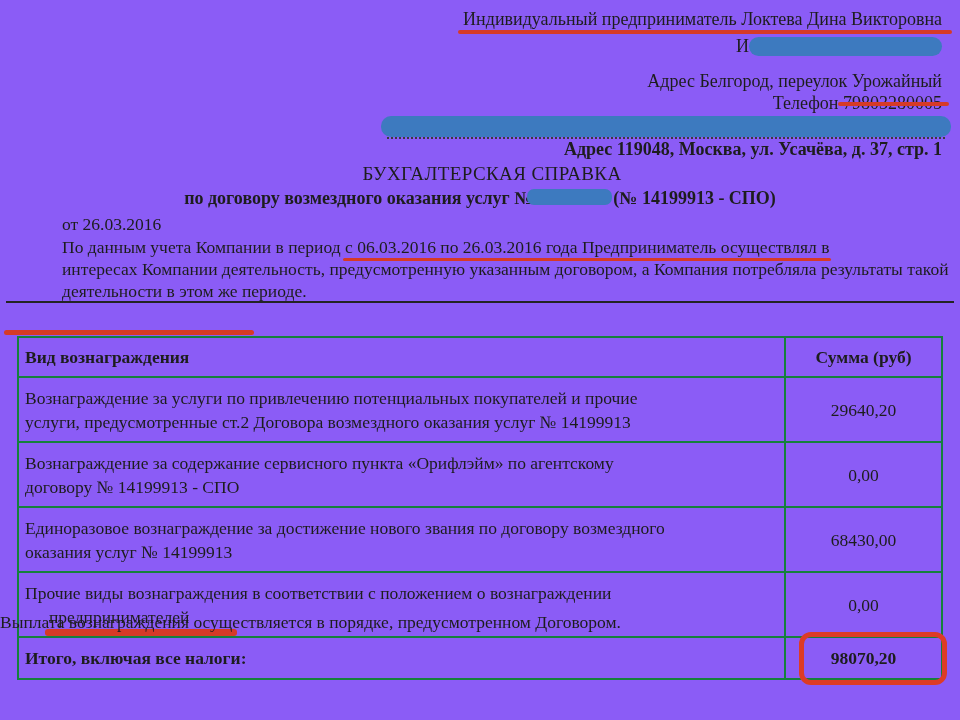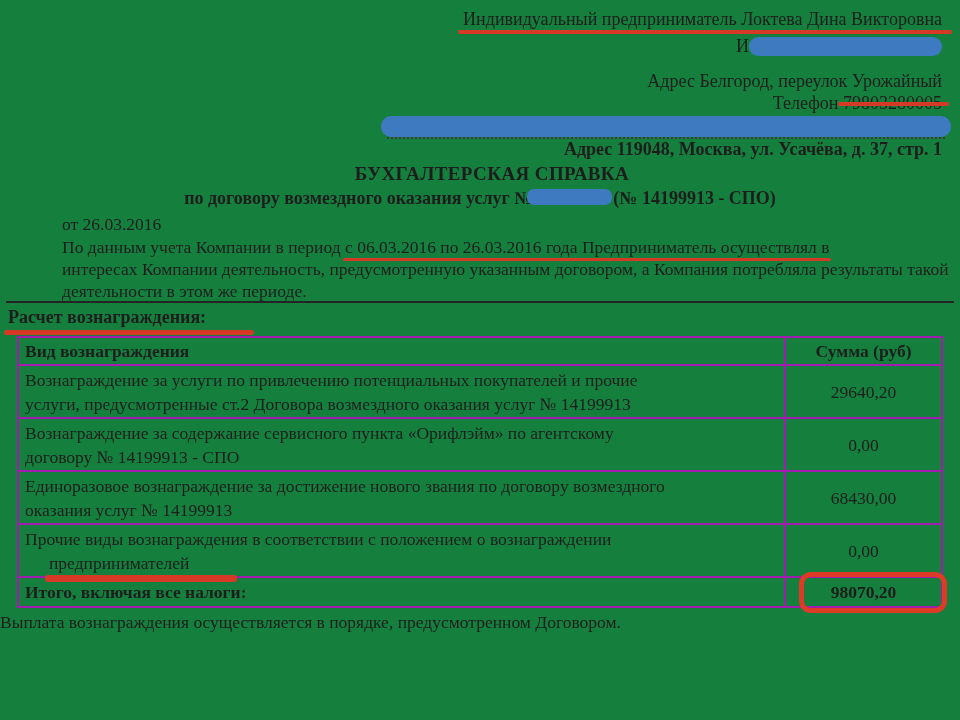--- a/index.html
+++ b/index.html
@@ -1,48 +1,48 @@
 <!DOCTYPE html>
 <html><head>
 <meta charset="utf-8">
 <style>
   html,body{margin:0;padding:0;background:#ffffff;}
   .page{
-    position:relative;width:960px;height:720px;background:#15803d;overflow:hidden;
+    position:relative;width:960px;height:720px;background:#8b5cf6;overflow:hidden;
     font-family:"Liberation Serif","DejaVu Serif",serif;color:#1d1d1d;
   }
   
   .header-block{position:absolute;top:9px;right:18px;text-align:right;font-size:18px;line-height:21px;}
   .h-line{position:relative;white-space:nowrap;}
   .rel{position:relative;display:inline-block;}
   .red-underline{position:absolute;left:-5px;right:-10px;bottom:-4px;height:4px;background:#d63a27;border-radius:2px;}
   .blue-bar{display:inline-block;background:#3d7abf;border-radius:10px;vertical-align:middle;position:relative;}
   .bar-inn{width:193px;height:19px;margin-bottom:2px;}
   .bar-company{width:570px;height:21px;margin-right:-9px;margin-top:1px;}
   .bar-dots{position:absolute;left:6px;right:6px;bottom:-2px;border-bottom:2px dotted #3c3c3c;}
   .strike-red{position:relative;display:inline-block;}
   .strike-red .line{position:absolute;left:-5px;right:-7px;top:9px;height:4px;background:#d63a27;border-radius:2px;}
   
-  .title-main{position:absolute;top:163px;left:0;right:0;text-align:center;font-weight:bold;font-size:19px;letter-spacing:.4px;padding-left:24px;}
+  .title-main{position:absolute;top:163px;left:0;right:0;text-align:center;font-weight:normal;font-size:19px;letter-spacing:.4px;padding-left:24px;}
   .title-sub{position:absolute;top:188px;left:0;right:0;text-align:center;font-weight:bold;font-size:18px;}
   .redacted-num{position:relative;display:inline-block;}
   .redacted-num .cover{position:absolute;left:-10px;right:-3px;top:1px;bottom:4px;background:#3d7abf;border-radius:7px;}
   
   .date-line{position:absolute;top:214px;left:62px;font-size:17.5px;}
   .intro{position:absolute;top:236px;left:62px;width:892px;font-size:17.5px;line-height:22px;}
   .u-red-thin{position:relative;text-align:right;}
   .u-red-thin .line{position:absolute;left:-2px;right:-2px;bottom:-4px;height:3px;background:#d63a27;border-radius:2px;}
   .block{display:block;}
   
   .divider{position:absolute;top:301px;left:6px;right:6px;height:2px;background:#242424;}
   .calc-heading{position:absolute;top:307px;left:8px;font-size:18px;font-weight:bold;}
   .calc-underline{position:absolute;top:330px;left:4px;width:250px;height:5px;background:#d63a27;border-radius:3px;}
   
   .reward-table{position:absolute;top:336px;left:17px;width:924px;border-collapse:collapse;table-layout:fixed;font-size:17.5px;}
-  .reward-table th,.reward-table td{border:2px solid #a21caf;padding:0 6px;line-height:24px;vertical-align:middle;overflow:visible;}
+  .reward-table th,.reward-table td{border:2px solid #15803d;padding:6px 6px;line-height:24px;vertical-align:middle;overflow:visible;}
   .reward-table th{height:26px;text-align:left;font-weight:bold;}
   .reward-table th.amount{text-align:center;}
   .reward-table td.type{height:51px;}
   .reward-table td.amount{text-align:center;}
   .prelines{white-space:pre-line;}
   .u-red-thick{position:relative;display:inline-block;margin-left:24px;}
   .u-red-thick .line{position:absolute;left:-4px;right:-48px;bottom:-7px;height:7px;background:#d63a27;border-radius:3px;}
   .total-label{font-weight:bold;height:28px;}
   .total-amount{position:relative;font-weight:bold;}
   .red-box{position:absolute;left:13px;right:-6px;top:-6px;bottom:-7px;border:5px solid #dd3b26;border-radius:12px;pointer-events:none;}
@@ -84,21 +84,20 @@
     <span>по договору возмездного оказания услуг № </span><span class="redacted-num"><span>14199913</span><span class="cover"></span></span><span> (№ 14199913 - СПО)</span>
   </div>
 
   <div class="date-line">от 26.03.2016</div>
   <div class="intro">
     <span>По данным учета Компании в период </span><span class="u-red-thin"><span>с 06.03.2016 по 26.03.2016 года Предприниматель осуществлял в</span><span class="line"></span></span>
     <span class="block">интересах Компании деятельность, предусмотренную указанным договором, а Компания потребляла результаты такой деятельности в этом же периоде.</span>
   </div>
 
   <div class="divider"></div>
-  <div class="calc-heading">Расчет вознаграждения:</div>
   <div class="calc-underline"></div>
 
   <table class="reward-table">
     <colgroup>
         <col style="width:767px;">
         <col style="width:157px;">
       </colgroup>
     <tbody>
         <tr>
       <th>Вид вознаграждения</th>

